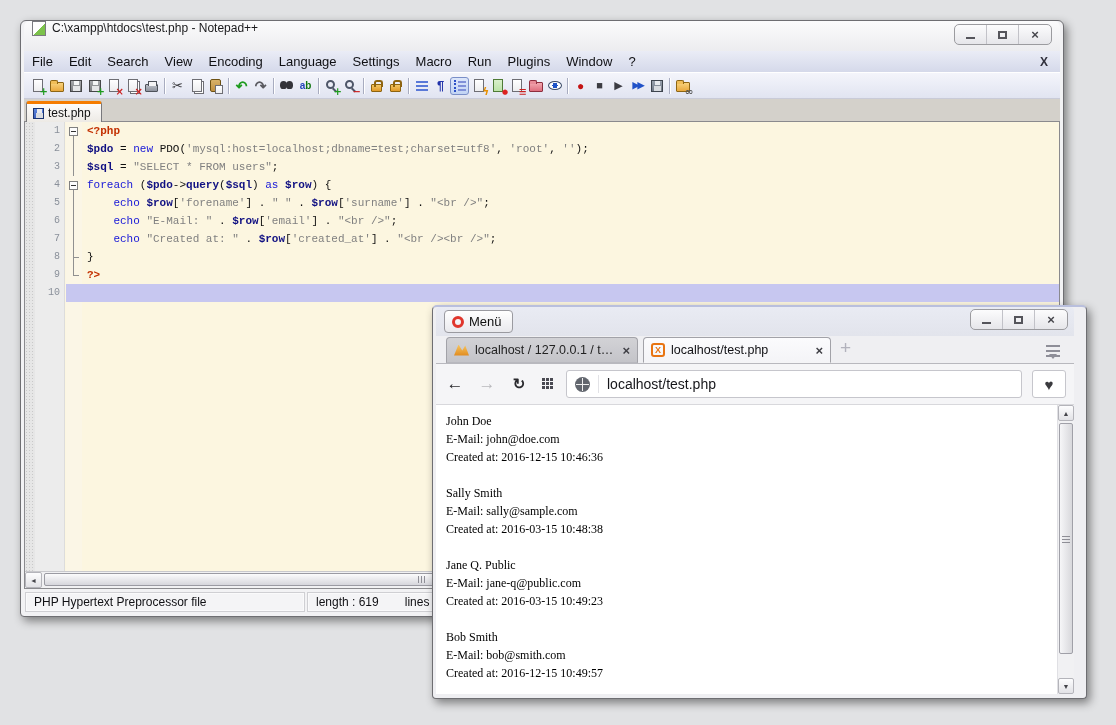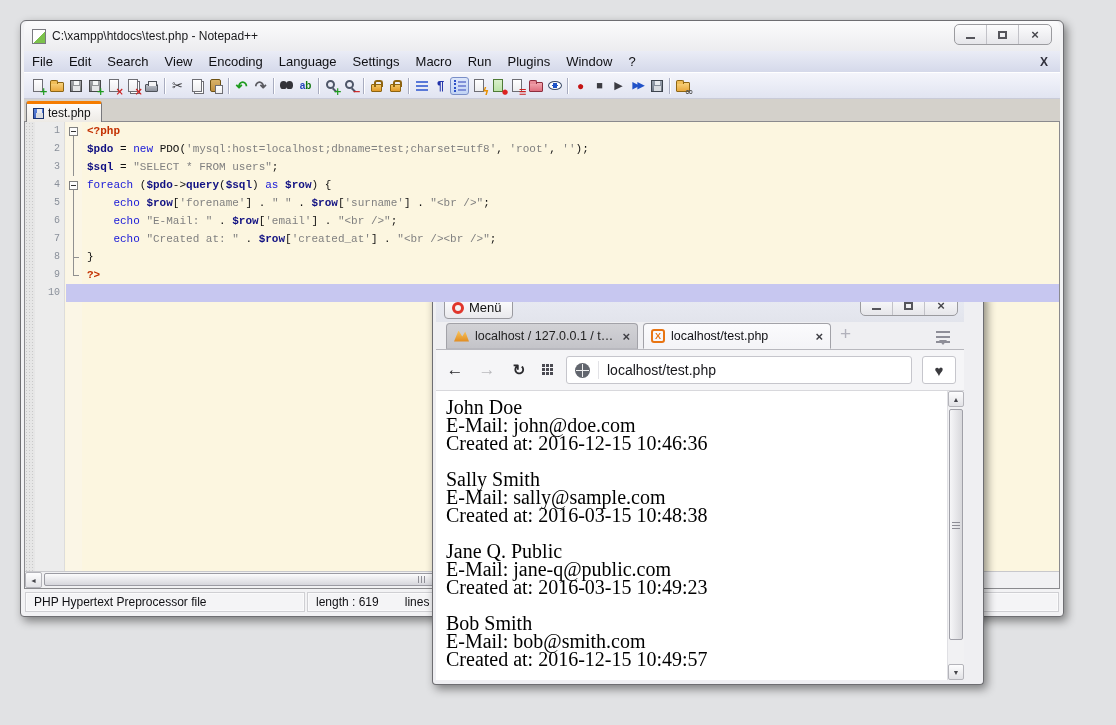--- a/index.html
+++ b/index.html
@@ -2,21 +2,21 @@
 <html><head>
 <meta charset="utf-8">
 <style>
   *{margin:0;padding:0;box-sizing:border-box}
   html,body{width:1116px;height:725px;overflow:hidden}
   body{background:#E1E2E4;font-family:"Liberation Sans",sans-serif;position:relative}
   .win{position:absolute;border:1px solid #6E6E72;border-radius:6px 6px 4px 4px;
        box-shadow:3px 4px 10px rgba(0,0,0,.45);display:flex;flex-direction:column}
   
   .npp{left:20px;top:20px;width:1044px;height:597px;background:#F2F2F4;padding:0 3px 3px 3px}
-  .titlebar{height:30px;display:flex;align-items:center;position:relative;
+  .titlebar{height:30px;display:flex;align-items:flex-start;position:relative;
             background:linear-gradient(#FBFBFC,#ECECEF);border-radius:6px 6px 0 0;padding-left:8px}
   .appico{width:14px;height:15px;background:linear-gradient(135deg,#FFFFFF 55%,#7CC24B 55%);
           border:1px solid #7A7A80;margin-right:6px}
   .title-text{font-size:12px;color:#1A1A1C}
   .winctl{position:absolute;top:3px;right:8px;height:21px;display:flex;
           border:1px solid #9B9B9F;border-radius:5px;overflow:hidden;
           background:linear-gradient(#FCFCFD,#E6E6EA)}
   .winctl .wbtn{width:32px;display:flex;align-items:center;justify-content:center;
           border-right:1px solid #C2C2C8;font-size:13px;font-weight:bold;color:#46464C}
   .winctl .wbtn:last-child{border-right:none}
@@ -118,22 +118,22 @@
   .hthumb{position:absolute;left:2px;top:1px;width:756px;height:13px;border:1px solid #9A9AA2;border-radius:2px;
         background:linear-gradient(#FBFBFC,#D6D6DC);display:flex;align-items:center;justify-content:center}
   .hthumb::after{content:"";width:9px;height:7px;
         background:repeating-linear-gradient(90deg,#8E8E96 0 1px,transparent 1px 3px)}
   .statusbar{height:22px;margin-top:2px;background:#F2F2F4;display:flex;gap:2px;padding:1px 1px;font-size:12px;color:#101014}
   .stcell{border:1px solid #CFCFD3;box-shadow:inset 0 0 0 1px #FAFAFB;background:#F4F4F6;
         display:flex;align-items:center;padding:0 8px}
   .stcell.first{width:280px}
   .stcell.second{flex:1;gap:26px}
   
-  .opera{left:432px;top:291px;width:552px;height:394px;background:#EFEFF2;border-radius:5px 5px 4px 4px;
-         border-top:2px solid #B9BFDD;padding:0 19px 4px 3px}
+  .opera{left:432px;top:305px;width:655px;height:394px;background:#EFEFF2;border-radius:5px 5px 4px 4px;
+         border-top:2px solid #B9BFDD;padding:0 12px 4px 3px}
   .op-title{height:29px;position:relative;background:linear-gradient(#E9EBF3,#E2E4EC);border-radius:4px 4px 0 0}
   .menu-btn{position:absolute;left:8px;top:3px;height:23px;display:flex;align-items:center;gap:5px;
         padding:0 10px 0 7px;background:linear-gradient(#FFFFFF,#E9E9ED);border:1px solid #9A9AA0;
         border-radius:4px;font-size:13px;color:#111}
   .o-ring{width:12px;height:12px;border:3px solid #E0362C;border-radius:50%}
   .op-tabbar{height:28px;display:flex;align-items:center;padding-left:10px;position:relative;
         border-bottom:1px solid #B8B8BE}
   .optab{height:26px;margin-bottom:-1px;display:flex;align-items:center;gap:6px;padding:0 7px;
         border:1px solid #A2A2A8;border-bottom:1px solid #B8B8BE;border-radius:4px 4px 0 0;
         background:linear-gradient(#D2D2D6,#C4C4C9);font-size:12.5px;color:#222;width:192px;margin-right:5px}
@@ -163,21 +163,21 @@
         display:flex;align-items:center;gap:8px;padding:0 8px;font-size:14px;color:#16161A}
   .globe{width:15px;height:15px;border-radius:50%;background:#62666E;position:relative;flex:0 0 auto}
   .globe::before{content:"";position:absolute;left:1px;right:1px;top:7px;height:1px;background:#ENErr}
   .globe::before{content:"";position:absolute;left:1px;right:1px;top:7px;height:1px;background:#F0F0F0}
   .globe::after{content:"";position:absolute;top:1px;bottom:1px;left:7px;width:1px;background:#F0F0F0}
   .addrsep{width:1px;height:18px;background:#E2E2E6}
   .heartbtn{width:34px;height:28px;border:1px solid #C6C6CC;border-radius:3px;background:#FFF;
         display:flex;align-items:center;justify-content:center;font-size:15px;color:#3A3A3E}
   .op-content{flex:1;background:#FFF;display:flex;overflow:hidden}
   .pagetext{flex:1;padding:7px 0 0 10px;font-family:"Liberation Serif","DejaVu Serif",serif;
-        font-size:20px;line-height:18px;color:#000}
+        font-size:12px;line-height:18px;color:#000}
   .entry{margin-bottom:18px}
   .vscroll{width:17px;display:flex;flex-direction:column;background:#F1F1F3;border-left:1px solid #E0E0E4}
   .vtrack{flex:1;position:relative}
   .vthumb{position:absolute;left:1px;right:1px;top:2px;bottom:24px;border:1px solid #A0A0A8;border-radius:2px;
         background:linear-gradient(90deg,#F6F6F8,#D8D8DC);display:flex;align-items:center;justify-content:center}
   .vthumb::after{content:"";width:8px;height:9px;
         background:repeating-linear-gradient(0deg,#8E8E96 0 1px,transparent 1px 3px)}
 </style>
 </head>
 <body>

